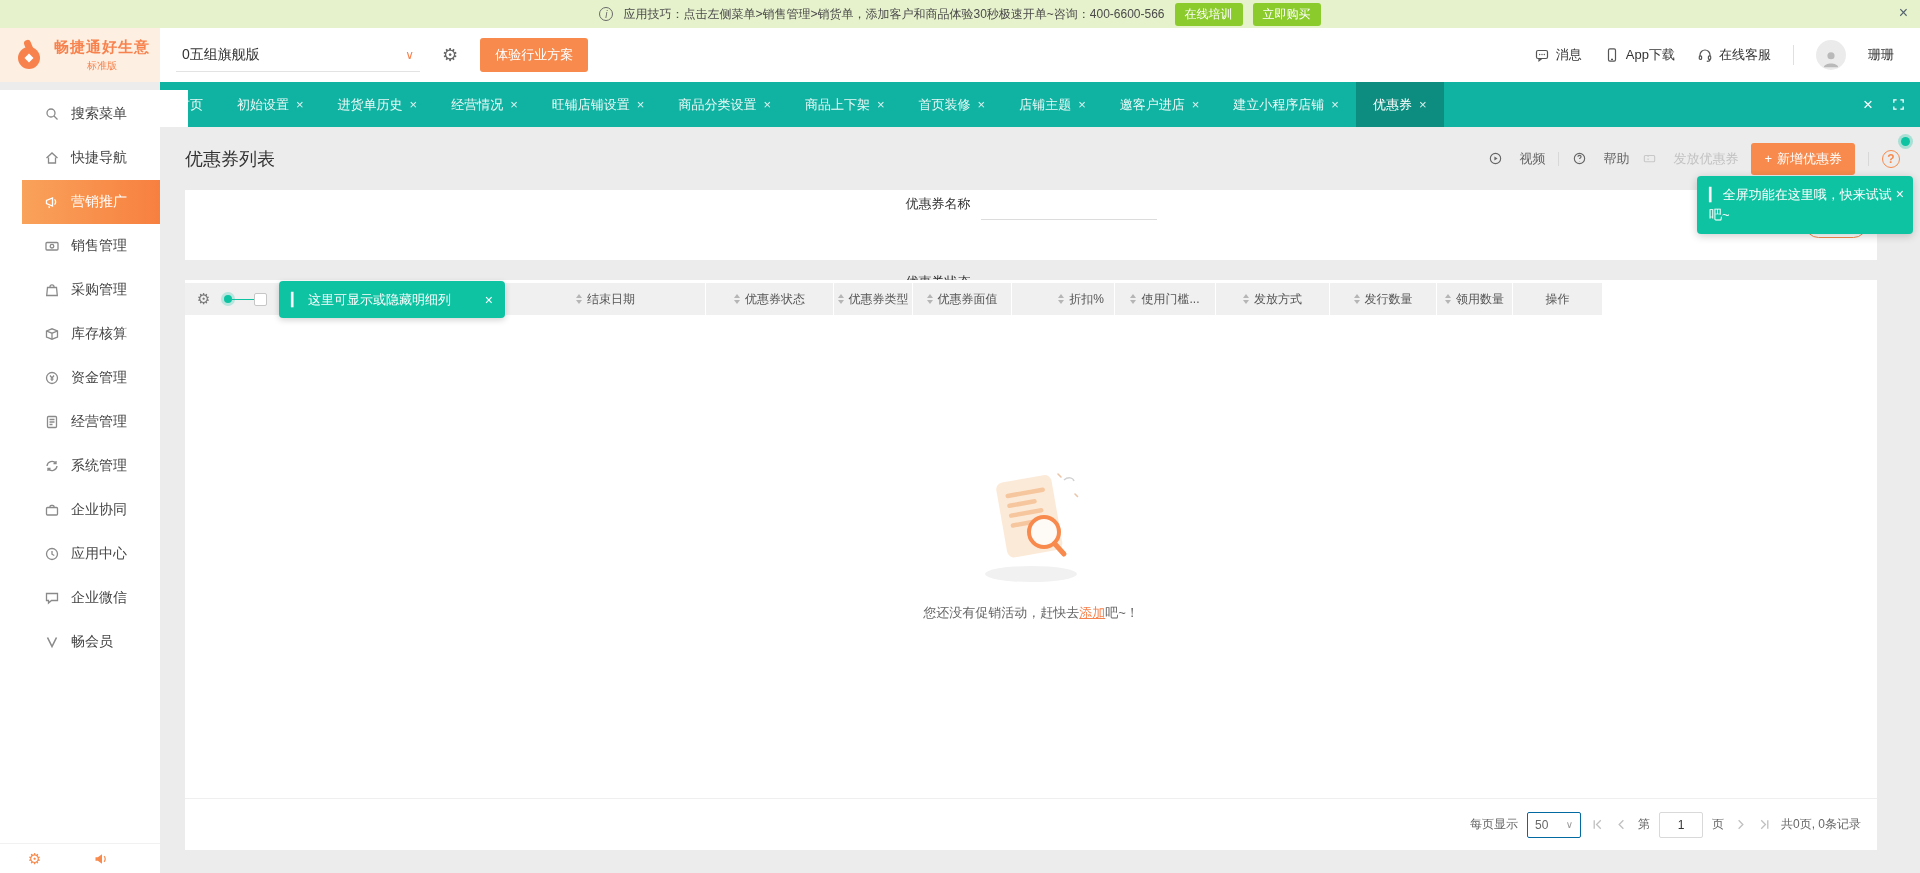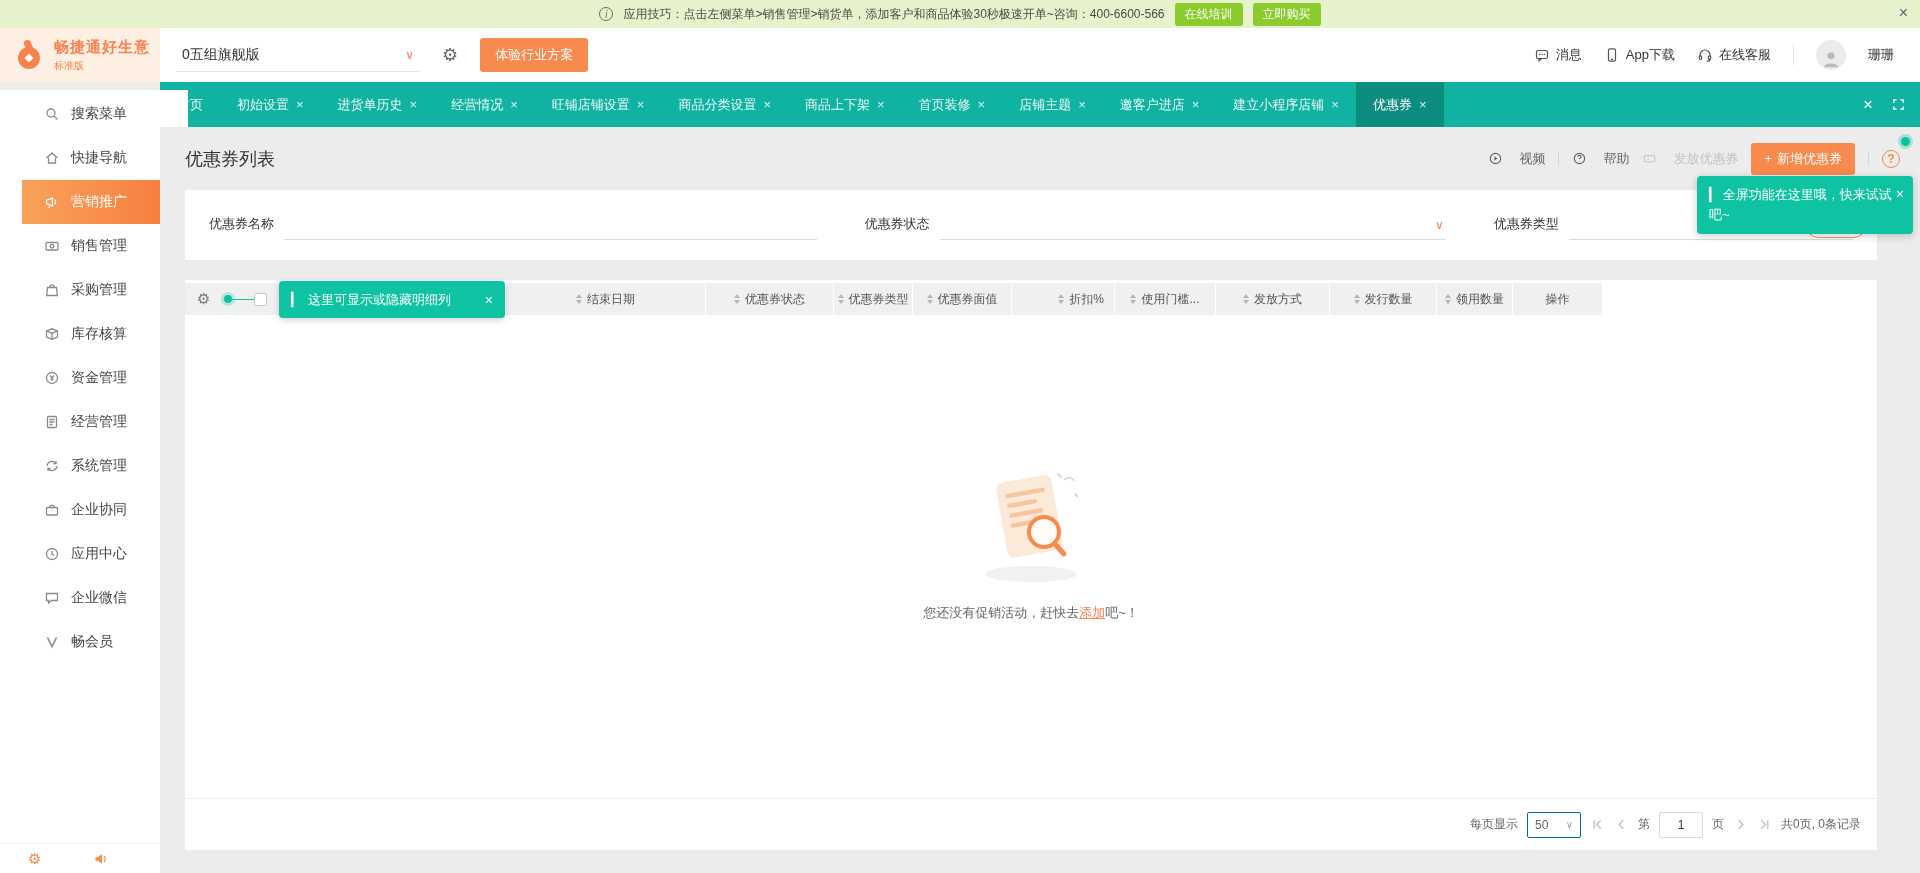--- a/index.html
+++ b/index.html
@@ -11,21 +11,21 @@
     display:flex; align-items:center; justify-content:center; font-size:12px; color:#4a4a4a; gap:10px; }
   .info-badge { display:inline-flex; width:14px; height:14px; border:1px solid #6a6a6a; border-radius:50%;
     align-items:center; justify-content:center; font-size:10px; color:#6a6a6a; font-style:italic; }
   .notice-btn { background:#8bcb2b; color:#fff; padding:3px 10px; border-radius:3px; cursor:pointer; border:none; font-size:12px; }
   .notice-close { position:absolute; right:12px; top:4px; font-size:16px; color:#55636f; cursor:pointer; }
 
   
   .app-header { position:absolute; left:0; top:28px; width:100%; height:54px; background:#fff; display:flex; align-items:center; }
   .brand { width:160px; height:100%; background:#fdf0e3; display:flex; align-items:center; padding-left:12px; gap:8px; }
   .brand-name { color:#f7824d; font-size:15px; font-weight:bold; letter-spacing:1px; }
-  .brand-edition { color:#f7824d; font-size:10px; margin-top:2px; }
+  .brand-edition { color:#f7824d; font-size:10px; margin-top:2px;text-align:center; }
   .org-select { margin-left:16px; width:244px; height:34px; border-bottom:1px solid #e3e3e3;
     display:flex; align-items:center; justify-content:space-between; font-size:14px; color:#333; cursor:pointer; padding:0 6px; }
   .org-caret { color:#f7824d; font-size:12px; }
   .hdr-gear { margin-left:22px; font-size:18px; color:#666; cursor:pointer; }
   .trial-btn { margin-left:22px; background:#f78a4c; color:#fff; border:none; border-radius:3px;
     padding:8px 15px; font-size:13px; cursor:pointer; }
   .hdr-right { margin-left:auto; display:flex; align-items:center; gap:22px; padding-right:26px; font-size:13px; color:#333; }
   .hdr-item { display:flex; align-items:center; gap:6px; cursor:pointer; }
   .hdr-item svg { stroke:#555; }
   .hdr-divider { width:1px; height:20px; background:#e0e0e0; }
@@ -63,21 +63,21 @@
   .tool-item.disabled { color:#c2c2c2; }
   .tool-item.disabled svg { stroke:#c8c8c8; }
   .tool-divider { width:1px; height:14px; background:#d8d8d8; }
   .add-btn { background:#f78a4c; color:#fff; border:none; border-radius:3px; padding:7px 13px;
     font-size:13px; display:flex; align-items:center; gap:5px; cursor:pointer; }
   .q-circle { width:18px; height:18px; border:1.5px solid #f78a4c; color:#f78a4c; border-radius:50%;
     display:inline-flex; align-items:center; justify-content:center; font-size:12px; font-weight:bold; cursor:pointer; }
 
   
   .filter-card { position:absolute; left:25px; right:43px; top:63px; height:70px; background:#fff;
-    display:flex; align-items:center; padding:0 24px; gap:48px; }
+    display:flex; align-items:center; padding:0 24px; gap:48px;flex-direction:column; }
   .f-field { display:flex; align-items:flex-end; gap:10px; }
   .f-field.f1 { flex:1.15; } .f-field.f2 { flex:1.1; } .f-field.f3 { flex:0.68; }
   .f-label { font-size:13px; color:#333; padding-bottom:7px; white-space:nowrap; }
   .f-input { flex:1; border:none; outline:none; border-bottom:1px solid #dcdcdc; height:30px; font-size:13px; background:transparent; }
   .f-selwrap { flex:1; position:relative; display:flex; }
   .f-caret { position:absolute; right:2px; bottom:8px; font-size:12px; color:#f7824d; }
   .search-btn { position:absolute; right:10px; top:21px; height:27px; padding:0 17px; background:#fff;
     border:1px solid #f78a4c; color:#f78a4c; border-radius:14px; font-size:13px; cursor:pointer; z-index:5; }
 
   

